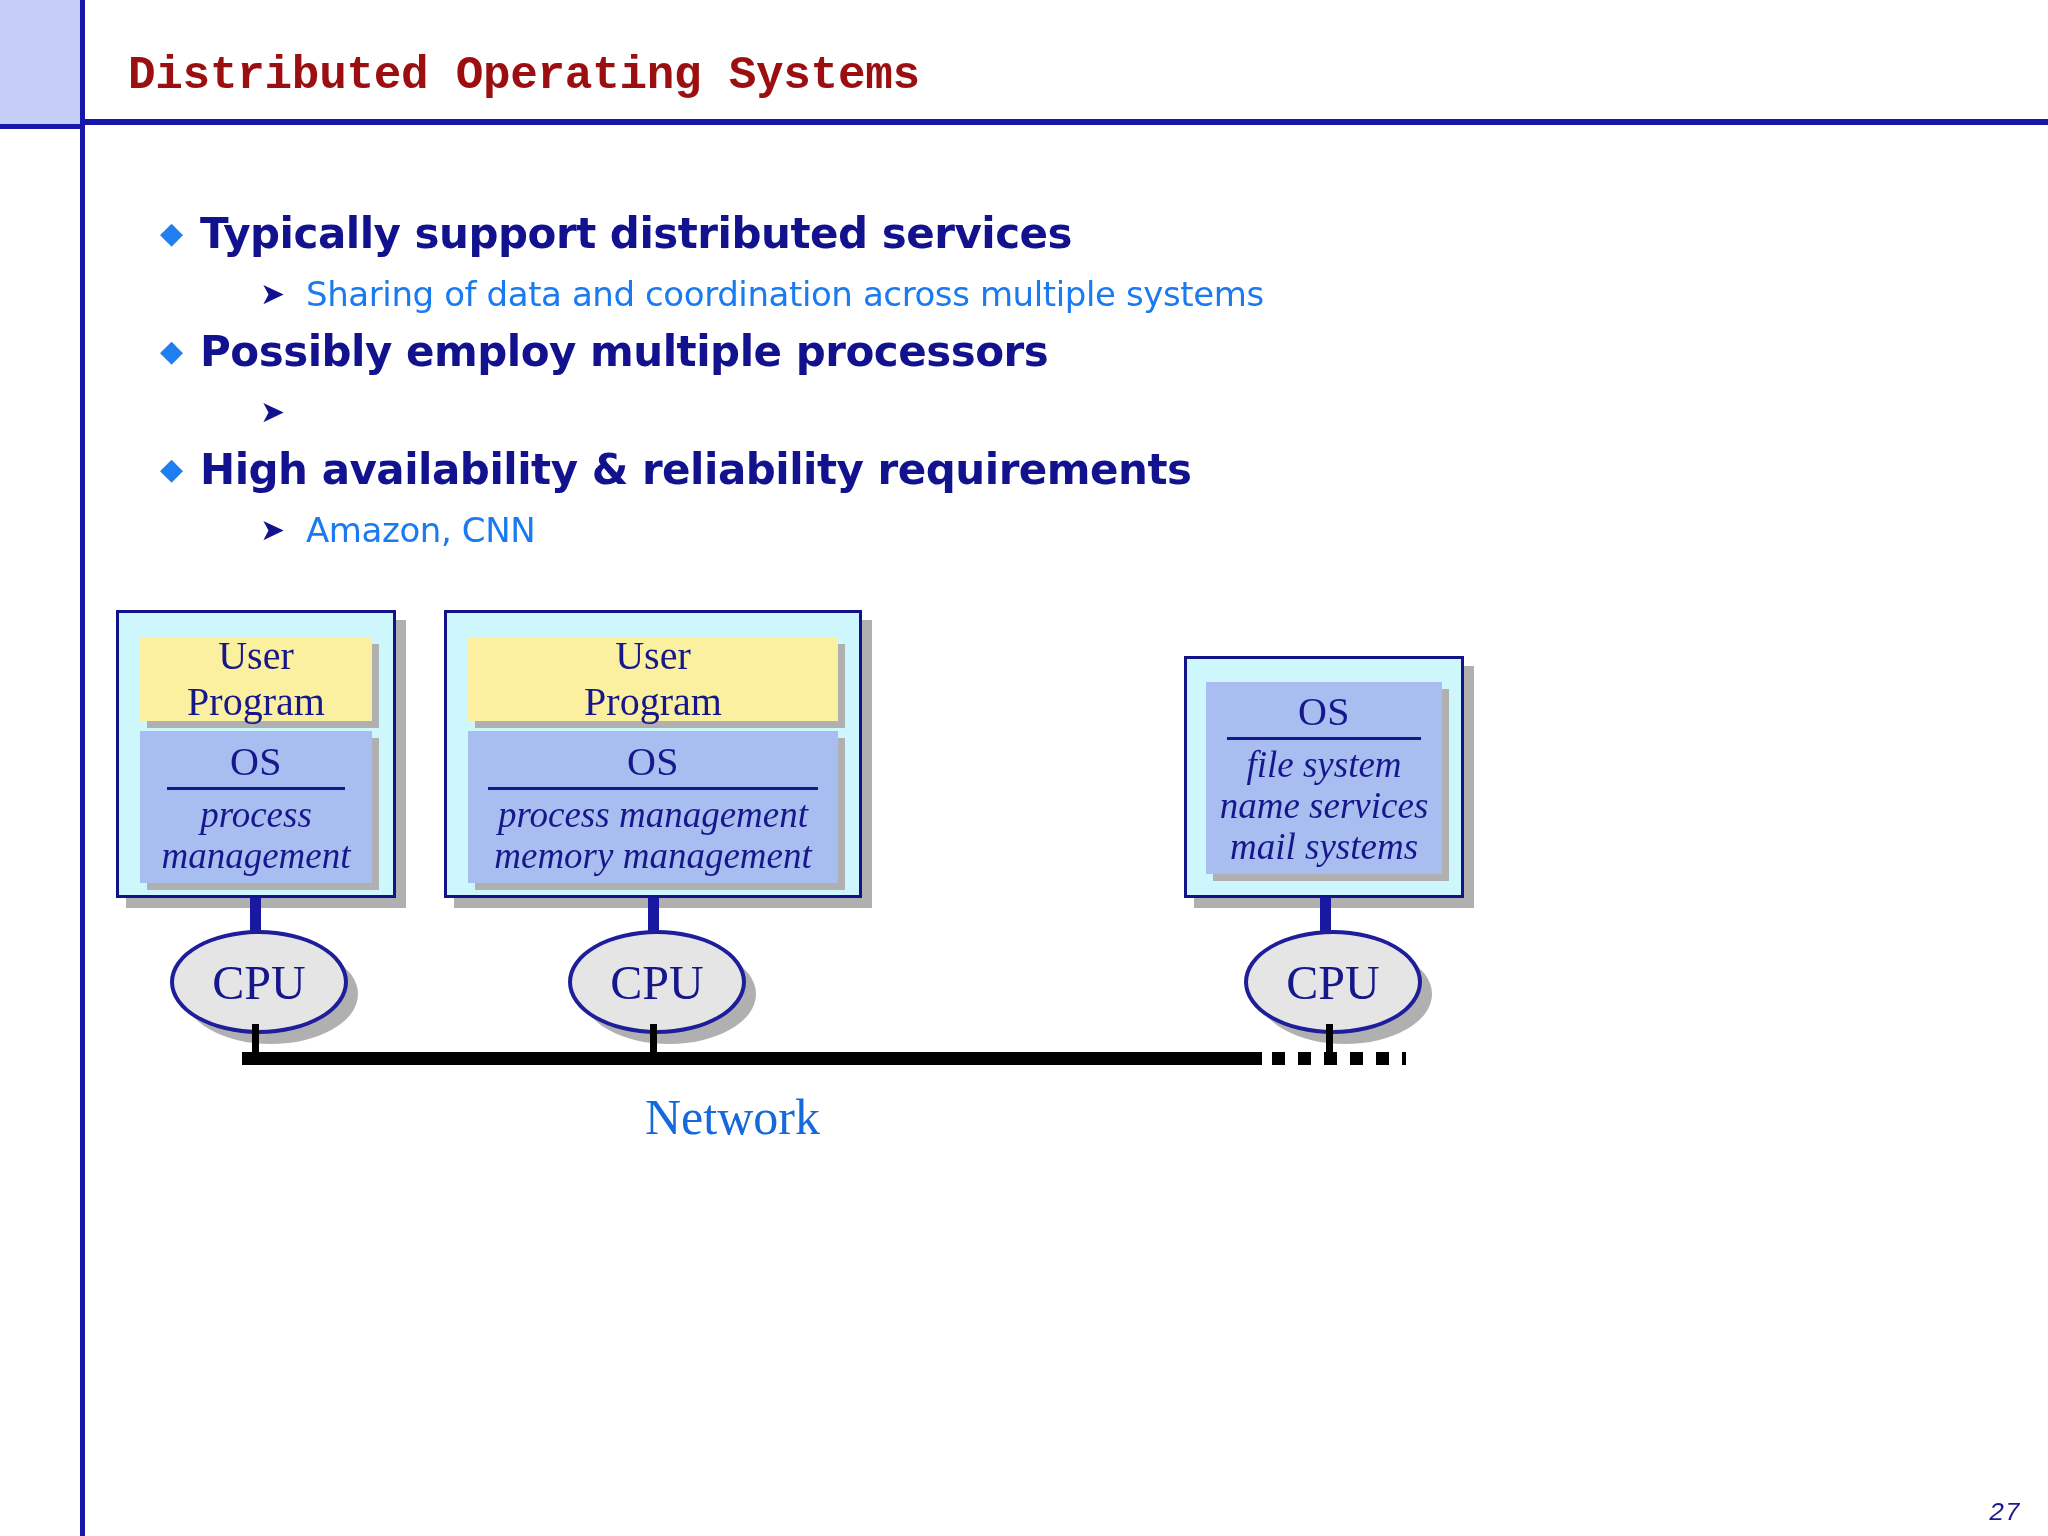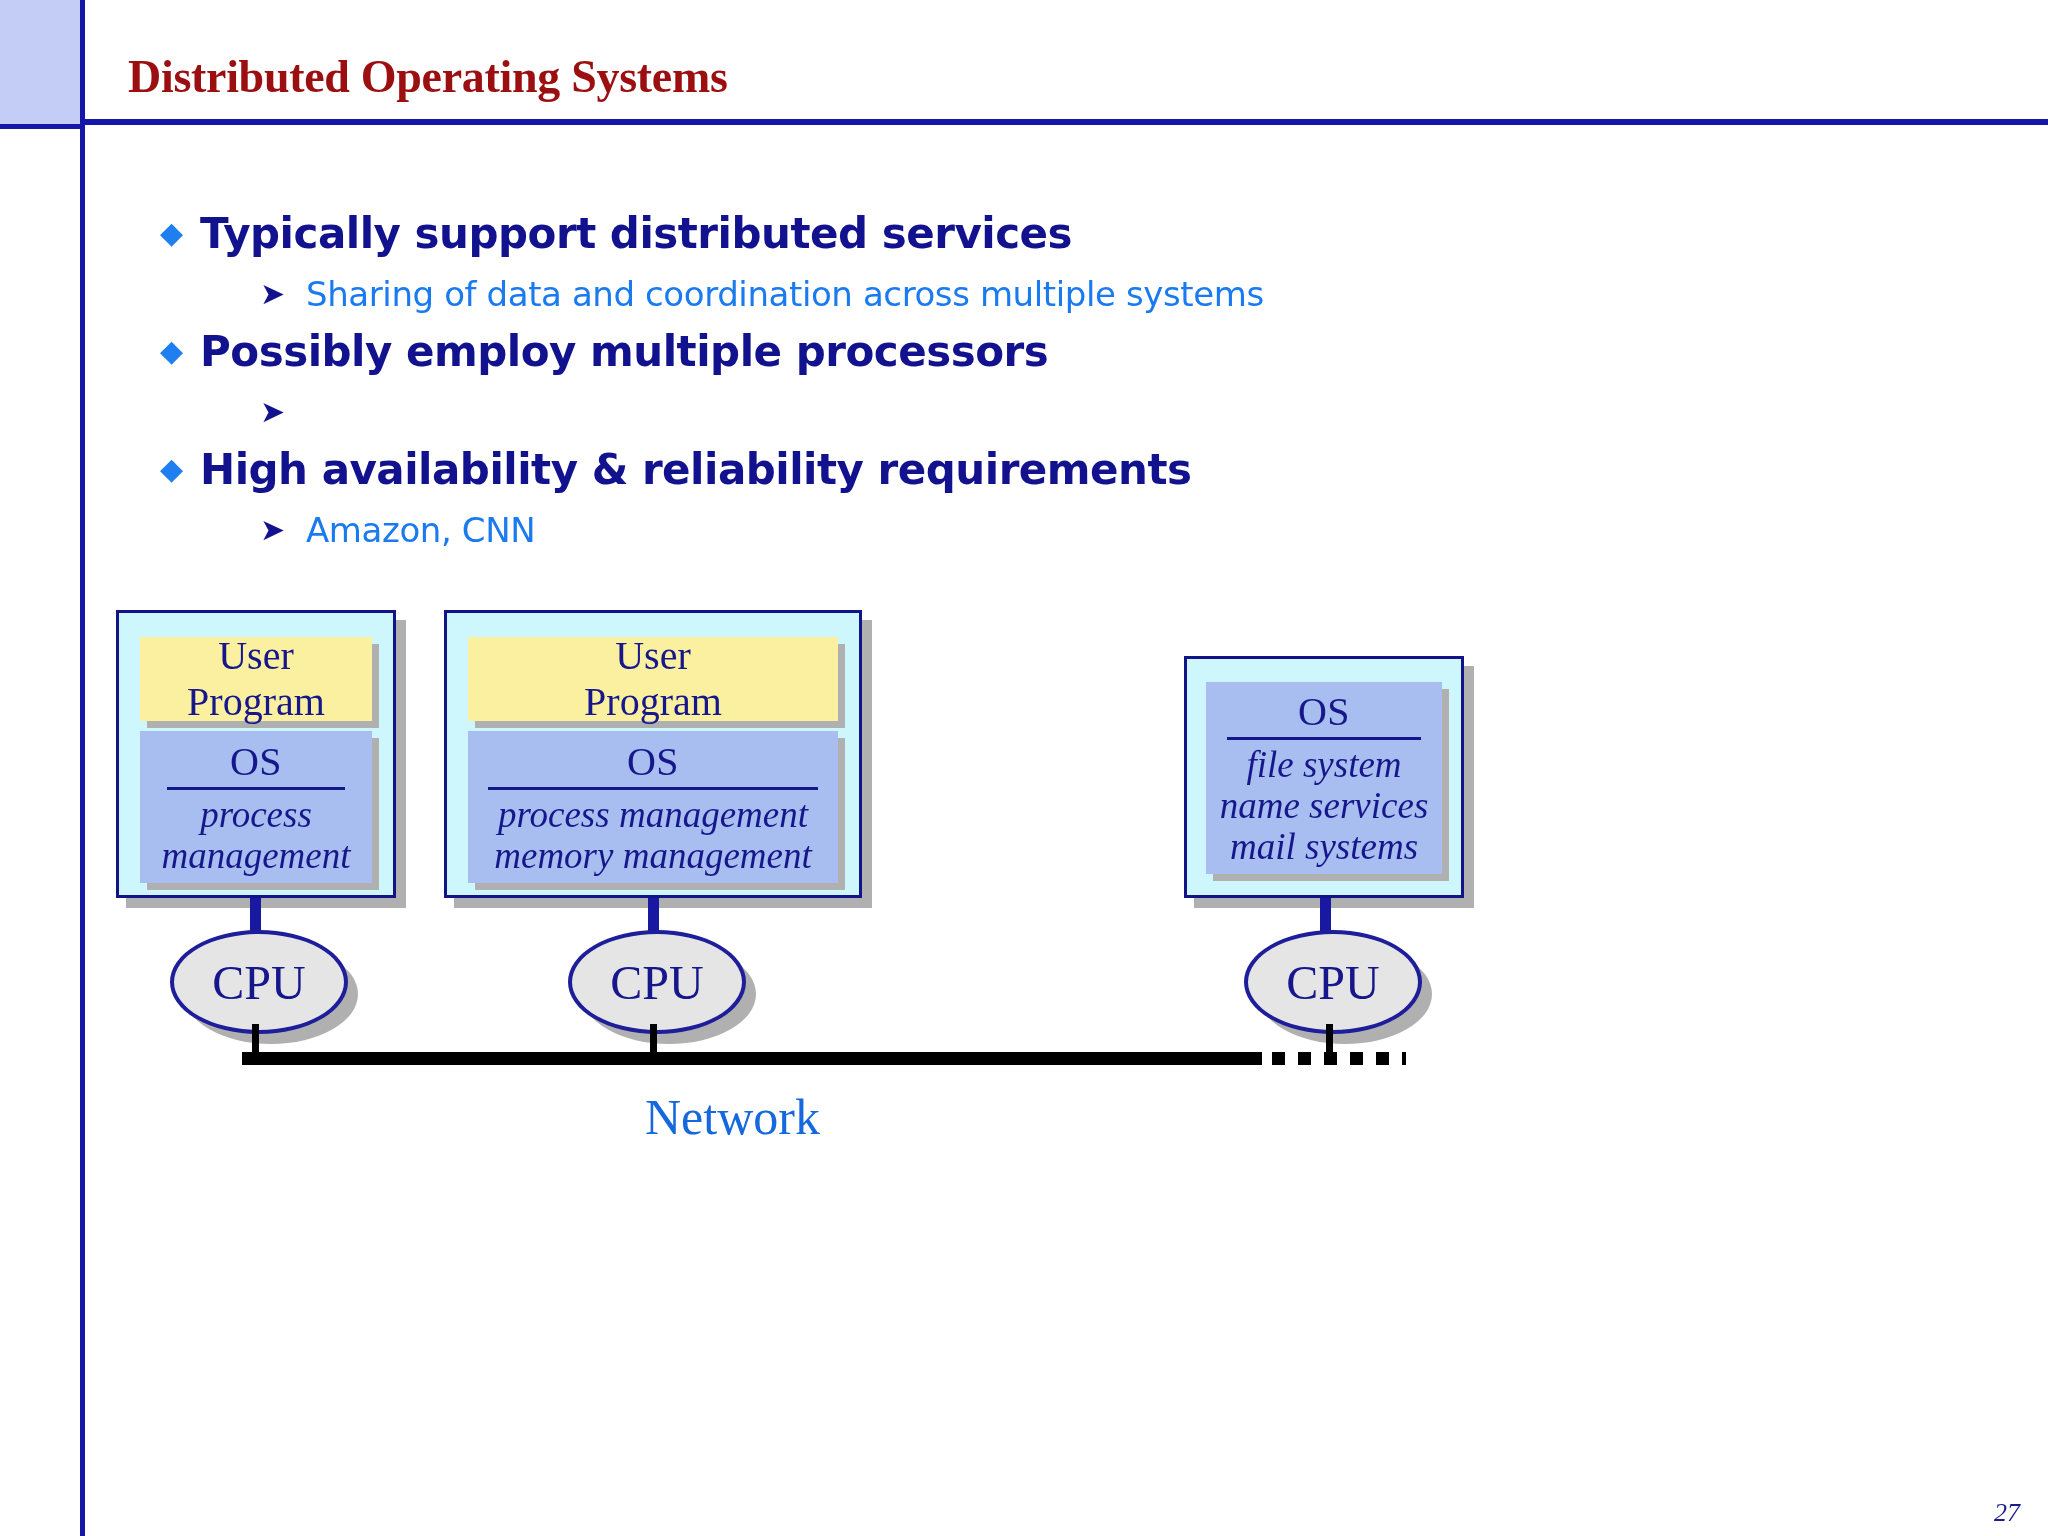--- a/index.html
+++ b/index.html
@@ -17,21 +17,21 @@
   }
   #header-rule{
     position:absolute;left:80px;top:119px;width:1968px;height:6px;background:#1616a8;
   }
   #left-rule{
     position:absolute;left:80px;top:124px;width:5px;height:1412px;background:#1616a8;
   }
   #title{
     position:absolute;left:128px;top:50px;width:1500px;
     font-size:46px;font-weight:bold;color:#9c0f10;
-    font-family:Liberation Serif, serif;
+    font-family:Liberation Mono, monospace;
     letter-spacing:-0.3px;
   }
   
   #bullets{position:absolute;left:150px;top:205px;width:1500px;}
   .l1{position:relative;display:flex;align-items:flex-start;margin:0 0 6px 0;}
   .l1 .bl{
     width:40px;flex:none;color:#1f7ff0;font-size:30px;line-height:56px;text-align:left;padding-left:10px;
   }
   .l1 .tx{
     font-size:42px;color:#12128f;line-height:58px;
@@ -78,21 +78,21 @@
   #bus-dots{position:absolute;height:13px;display:flex;gap:13px;align-items:center;}
   #bus-dots span{display:block;width:13px;height:13px;background:#000;}
   #net-label{
     position:absolute;font-family:"Liberation Serif", serif;font-size:50px;color:#1668dd;
   }
   #lanwan-label{
     position:absolute;font-family:"Liberation Serif", serif;font-size:52px;color:#fbf5cd;
   }
   #page-num{
     position:absolute;right:28px;bottom:8px;
-    font-family:Liberation Serif, serif;font-style:italic;font-size:26px;color:#1b1b8e;
+    font-family:Liberation Mono, monospace;font-style:italic;font-size:26px;color:#1b1b8e;
   }
 </style>
 </head>
 <body>
 
 <div id="deco-square"></div>
 <div id="header-rule"></div>
 <div id="left-rule"></div>
 
 <div id="title">Distributed Operating Systems</div>

